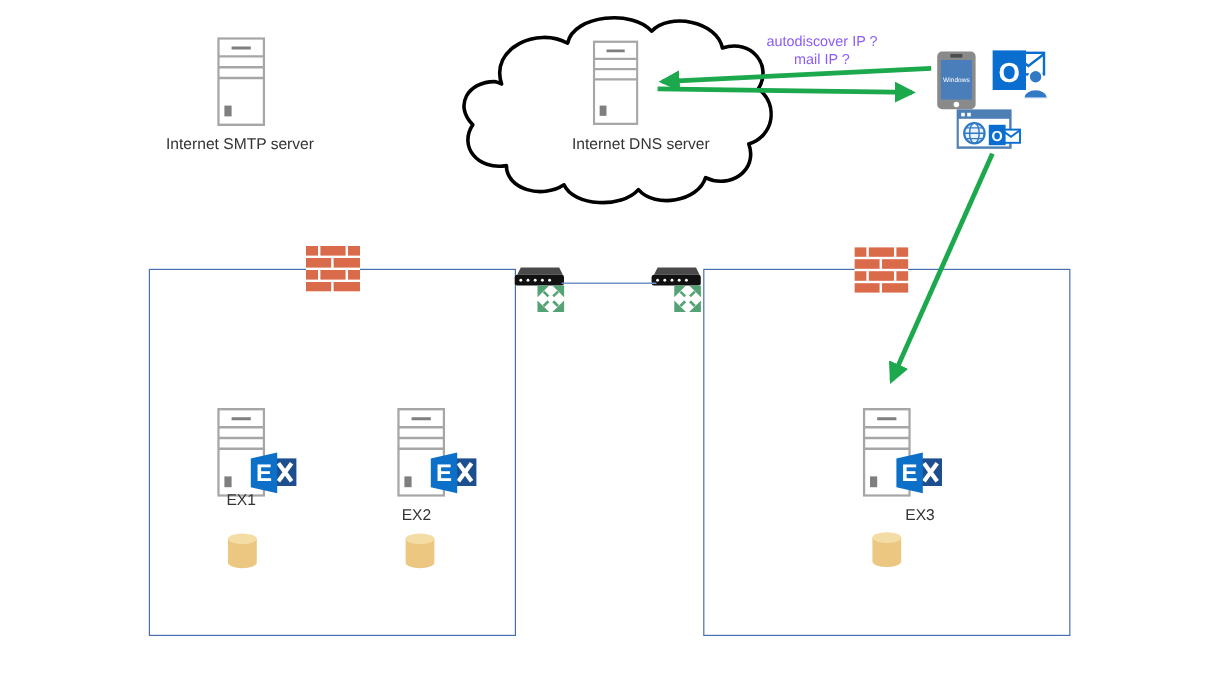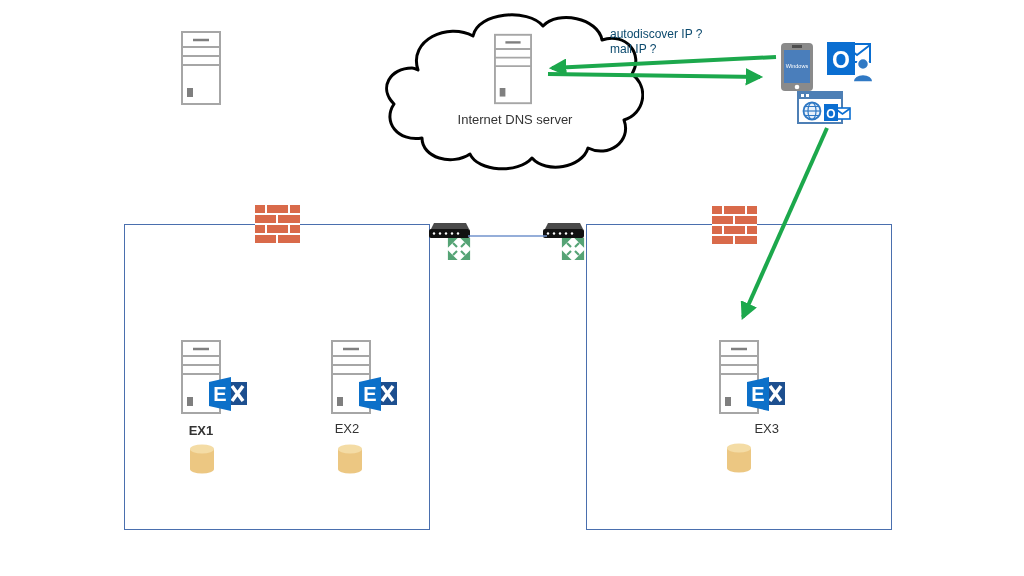--- a/index.html
+++ b/index.html
@@ -2,39 +2,40 @@
 <html style="--arrow-green: #1ca84c; --switch-green: #55a375; --box-blue: #4a6fae; --link-blue: #7293cc; --brick: #d96a4a; --cylinder: #ecc782; --cylinder-top: #f4dca5; --server-gray: #a6a6a6; --server-dark: #7f7f7f; --ex-blue: #0c70c9; --ex-dark: #1d4f8f; --ol-blue: #0a6ed1; --person-blue: #3079c4; --browser-blue: #4d7fb5; --phone-gray: #8a8a8a; --screen-blue: #4a7ebb; --text: #333333;"><head>
 <meta charset="utf-8">
 <style>
   html,body{margin:0;padding:0;background:#fff;}
   #canvas{position:relative;width:1024px;height:576px;background:#fff;overflow:hidden;
           font-family:"Liberation Sans",sans-serif;}
   .abs{position:absolute;}
   .lbl{position:absolute;font-size:13px;color:var(--text,#333);text-align:center;white-space:nowrap;}
   .site-box{position:absolute;width:304px;height:304px;border:1.5px solid var(--box-blue,#4a6fae);
             background:transparent;z-index:1;}
-  .qtext{position:absolute;font-size:12px;color:#0c4a6e;text-align:left;line-height:15px;z-index:4;}
+  .qtext{position:absolute;font-size:12px;color:#8b5cf6;text-align:center;line-height:15px;z-index:4;}
   svg{display:block;}
   .z2{z-index:2;} .z3{z-index:3;} .z4{z-index:4;} .z5{z-index:5;}
 </style>
 </head>
 <body>
 
 <div id="canvas">
 
   <div class="abs" style="left:181px;top:31px;">
     <svg width="40" height="74" viewBox="0 0 40 74">
       <rect x="1" y="1" width="38" height="72" fill="#fff" style="stroke:var(--server-gray)" stroke-width="2"></rect>
       <line x1="12" y1="9" x2="28" y2="9" style="stroke:var(--server-dark)" stroke-width="2.5"></line>
       <line x1="1" y1="16" x2="39" y2="16" style="stroke:var(--server-gray)" stroke-width="2"></line>
       <line x1="1" y1="25" x2="39" y2="25" style="stroke:var(--server-gray)" stroke-width="2"></line>
       <line x1="1" y1="34" x2="39" y2="34" style="stroke:var(--server-gray)" stroke-width="2"></line>
       <rect x="6" y="57" width="6" height="9" style="fill:var(--server-dark)"></rect>
     </svg>
   </div>
+  <div class="lbl" style="left:118px;top:112px;width:164px;">Internet SMTP server</div>
 
   <div class="abs" style="left:378px;top:8px;">
     <svg width="266" height="168" viewBox="0 0 266 168">
       <path d="M 40,62
                C 30,32 70,14 95,28
                C 100,4 150,0 165,18
                C 180,2 220,10 224,32
                C 248,24 266,46 254,66
                C 272,80 266,106 246,112
                C 254,134 230,150 210,140
@@ -49,21 +50,21 @@
   <div class="abs" style="left:494px;top:32px;">
     <svg width="38" height="74" viewBox="0 0 40 74">
       <rect x="1" y="1" width="38" height="72" fill="#fff" style="stroke:var(--server-gray)" stroke-width="2"></rect>
       <line x1="12" y1="9" x2="28" y2="9" style="stroke:var(--server-dark)" stroke-width="2.5"></line>
       <line x1="1" y1="16" x2="39" y2="16" style="stroke:var(--server-gray)" stroke-width="2"></line>
       <line x1="1" y1="25" x2="39" y2="25" style="stroke:var(--server-gray)" stroke-width="2"></line>
       <line x1="1" y1="34" x2="39" y2="34" style="stroke:var(--server-gray)" stroke-width="2"></line>
       <rect x="6" y="57" width="6" height="9" style="fill:var(--server-dark)"></rect>
     </svg>
   </div>
-  <div class="lbl" style="left:435px;top:112px;width:160px;">Internet DNS server</div>
+  <div class="lbl" style="left:454px;top:112px;width:160px;">Internet DNS server</div>
 
   <div class="qtext" style="left:610px;top:27px;width:150px;">
     <div>autodiscover IP ?</div>
     <div>mail IP ?</div>
   </div>
 
   <div class="abs z4" style="left:780px;top:42px;">
     <svg width="34" height="50" viewBox="0 0 34 50">
       <rect x="1" y="1" width="32" height="48" rx="4" style="fill:var(--phone-gray)"></rect>
       <rect x="12" y="3" width="10" height="3" fill="#4d4d4d"></rect>
@@ -198,21 +199,21 @@
     </svg>
   </div>
   <div class="abs z2" style="left:208px;top:376px;">
     <svg width="40" height="36" viewBox="0 0 40 36">
       <rect x="20" y="6" width="19" height="23" style="fill:var(--ex-dark)"></rect>
       <path d="M24 10 L35 25 M35 10 L24 25" stroke="#fff" stroke-width="3.5"></path>
       <polygon points="1,6 23,1 23,35 1,30" style="fill:var(--ex-blue)"></polygon>
       <text x="12" y="25" font-size="20" font-weight="bold" fill="#fff" text-anchor="middle" font-family="Liberation Sans, sans-serif">E</text>
     </svg>
   </div>
-  <div class="lbl" style="left:161px;top:423px;width:80px;font-weight:bold;">EX1</div>
+  <div class="lbl" style="left:161px;top:409px;width:80px;">EX1</div>
   <div class="abs" style="left:189px;top:444px;">
     <svg width="26" height="31" viewBox="0 0 26 31">
       <path d="M1 5 v20 a12 4.5 0 0 0 24 0 v-20 z" style="fill:var(--cylinder)"></path>
       <ellipse cx="13" cy="5" rx="12" ry="4.5" style="fill:var(--cylinder-top)"></ellipse>
     </svg>
   </div>
 
   <div class="abs" style="left:331px;top:340px;">
     <svg width="40" height="74" viewBox="0 0 40 74">
       <rect x="1" y="1" width="38" height="72" fill="#fff" style="stroke:var(--server-gray)" stroke-width="2"></rect>

